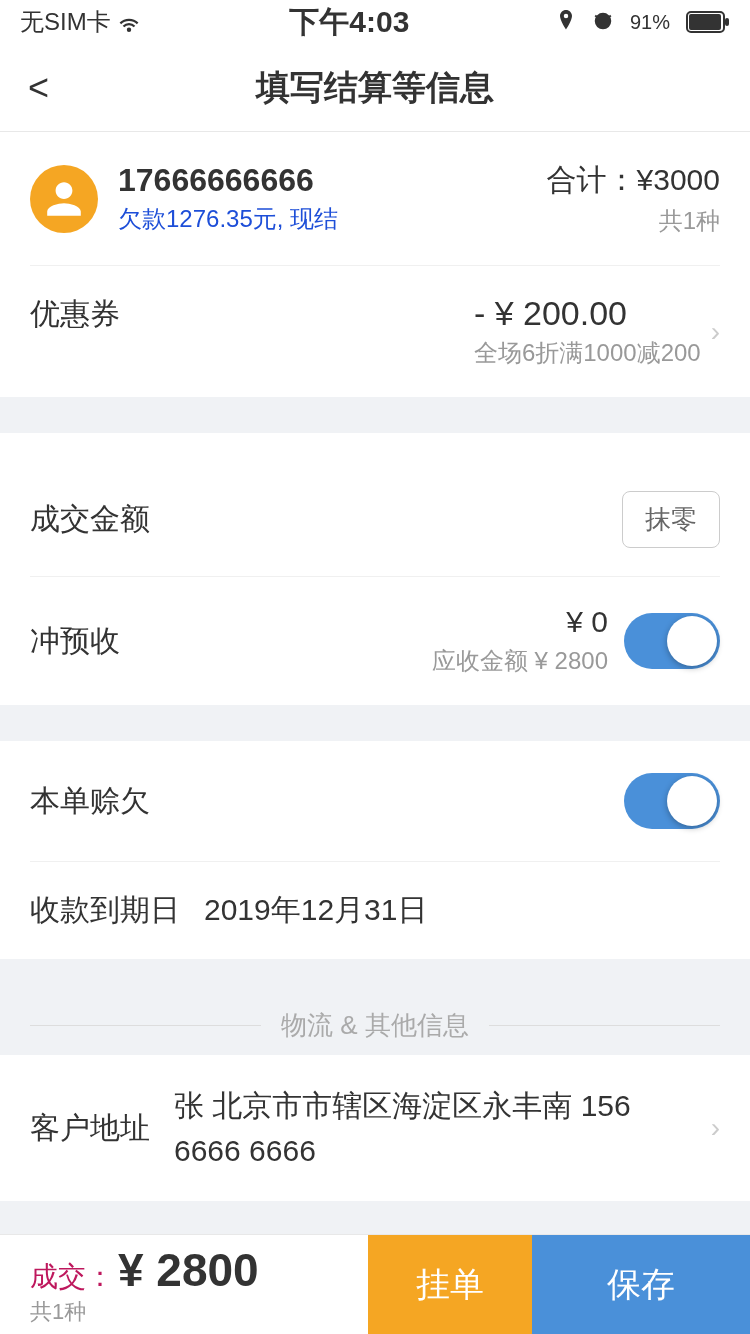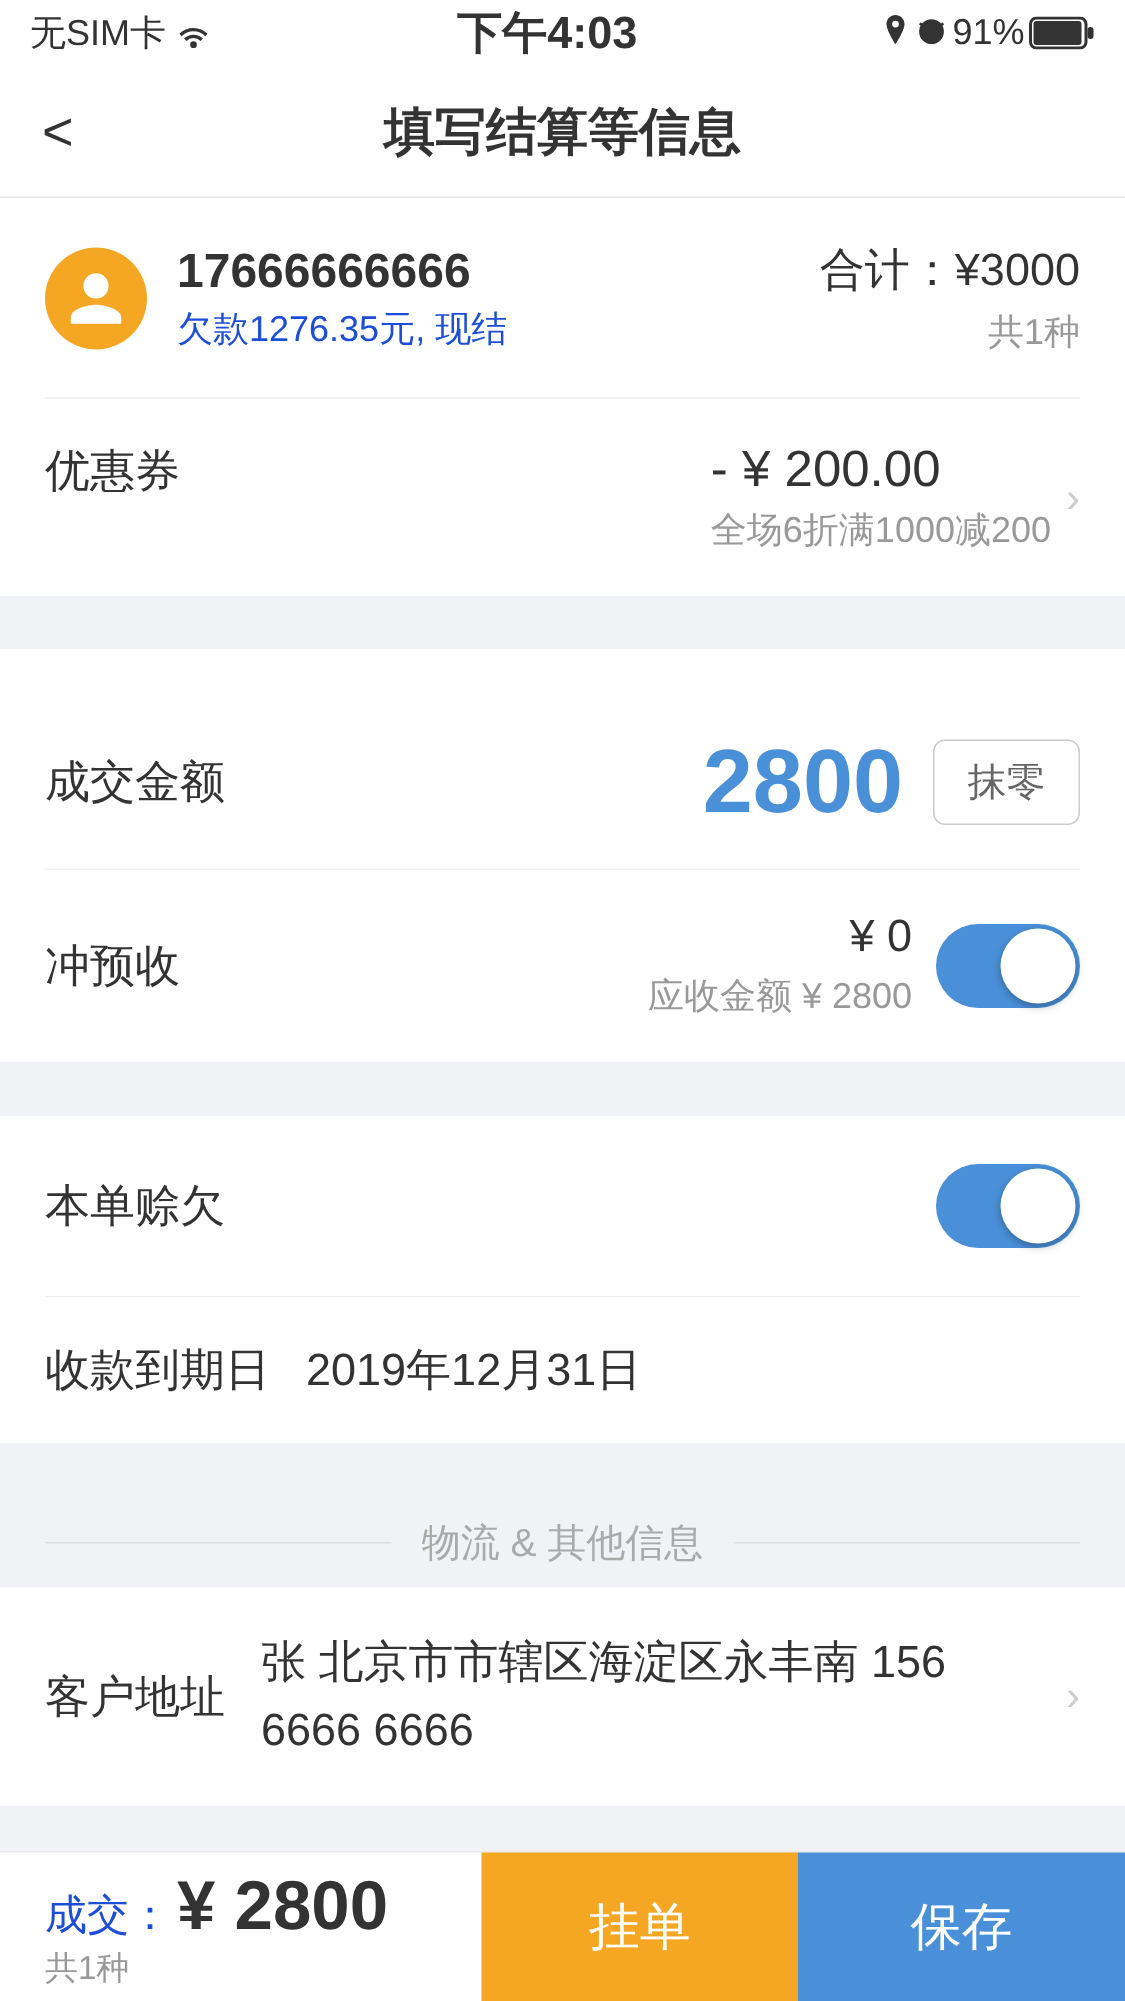--- a/index.html
+++ b/index.html
@@ -31,22 +31,22 @@
       color: #333;
     }
     .status-center {
       font-size: 30px;
       font-weight: 600;
       color: #333;
     }
     .status-right {
       display: flex;
       align-items: center;
-      gap: 3px;
-      font-size: 24px;
+      gap: 16px;
+      font-size: 20px;
       color: #333;
     }
 
     
     .nav-bar {
       width: 750px;
       height: 88px;
       background: #fff;
       display: flex;
       align-items: center;
@@ -352,33 +352,33 @@
     }
     .bottom-info {
       flex: 1;
       display: flex;
       flex-direction: column;
       justify-content: center;
       padding: 0 30px;
     }
     .bottom-deal {
       font-size: 28px;
-      color: #1d4ed8;
+      color: #be185d;
     }
     .bottom-amount {
       font-size: 46px;
       font-weight: 700;
       color: #333;
     }
     .bottom-count {
       font-size: 22px;
       color: #999;
     }
     .bottom-btn-hang {
-      width: 211px;
+      width: 164px;
       background: #f5a623;
       display: flex;
       align-items: center;
       justify-content: center;
       font-size: 34px;
       color: #fff;
       font-weight: 500;
       cursor: pointer;
     }
     .bottom-btn-save {
@@ -463,21 +463,20 @@
     </div>
   </div>
 
   <div class="gray-sep"></div>
 
   <div class="section-card">
     <div class="amount-section">
       <div class="amount-row">
         <span class="amount-label">成交金额</span>
         <div class="amount-right">
-          <span class="amount-value">2800</span>
           <button class="round-btn">抹零</button>
         </div>
       </div>
     </div>
     <div class="divider"></div>
 
     <div class="toggle-row">
       <span class="toggle-label">冲预收</span>
       <div class="toggle-wrap">
         <div class="toggle-right">

